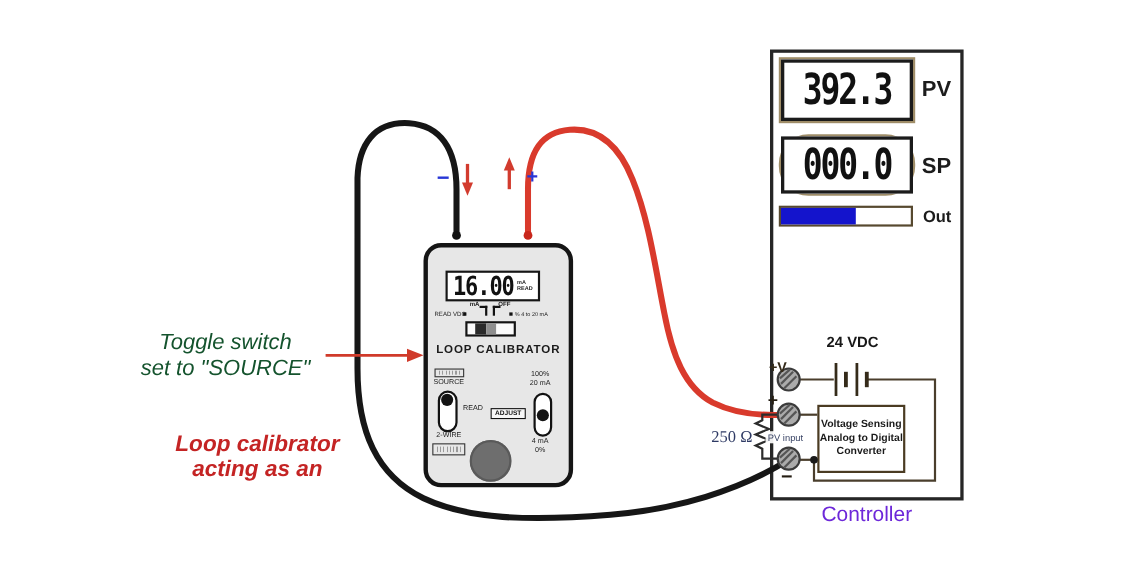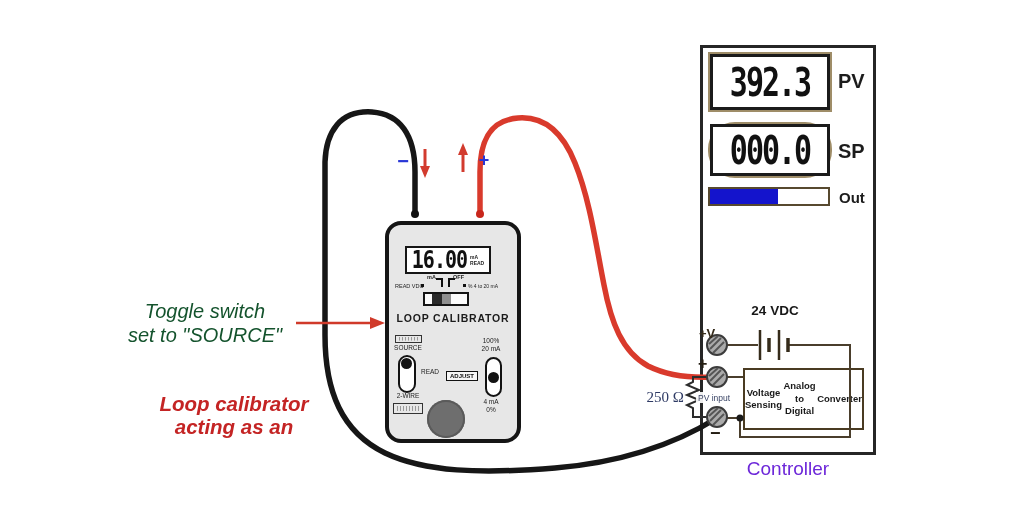--- a/index.html
+++ b/index.html
@@ -34,22 +34,22 @@
 
   
   #controller{left:700px;top:45px;width:176px;height:410px;background:#fff;border:3px solid #262626;}
   .disp{border:2px solid #9f8d68;background:#fff;}
   .disp-inner{position:absolute;inset:0;border:3px solid #1b1b1b;display:flex;align-items:center;
               justify-content:center;background:#fff;}
   .disp-val{font-size:30px;letter-spacing:-2px;transform:scaleY(1.3);}
   .panel-label{font-weight:bold;color:#1c1c1c;}
   #out-bar{left:5px;top:139px;width:122px;height:19px;border:2px solid #57492f;background:#fff;}
   #out-fill{height:100%;background:#1414cc;}
-  #adc-box{left:40px;top:320px;width:121px;height:62px;border:2px solid #4a3b22;background:#fff;
-           display:flex;flex-direction:row;align-items:center;justify-content:center;
+  #adc-box{left:40px;top:320px;width:80px;height:62px;border:2px solid #4a3b22;background:#fff;
+           display:flex;flex-direction:column;align-items:center;justify-content:center;
            font-size:9.5px;font-weight:bold;color:#1a1a1a;line-height:1.3;text-align:center;}
   #controller-caption{left:700px;top:458px;width:176px;text-align:center;font-size:19px;color:#6d28d9;}
 
   
   .note1{left:116px;top:299px;width:178px;text-align:center;font-style:italic;font-size:20px;
          color:#14532d;line-height:1.22;}
   .note2{left:138px;top:393px;width:192px;text-align:center;font-style:italic;font-weight:bold;
          font-size:20.5px;color:#c42424;line-height:1.12;}
 
   #overlay{position:absolute;left:0;top:0;z-index:5;pointer-events:none;}

